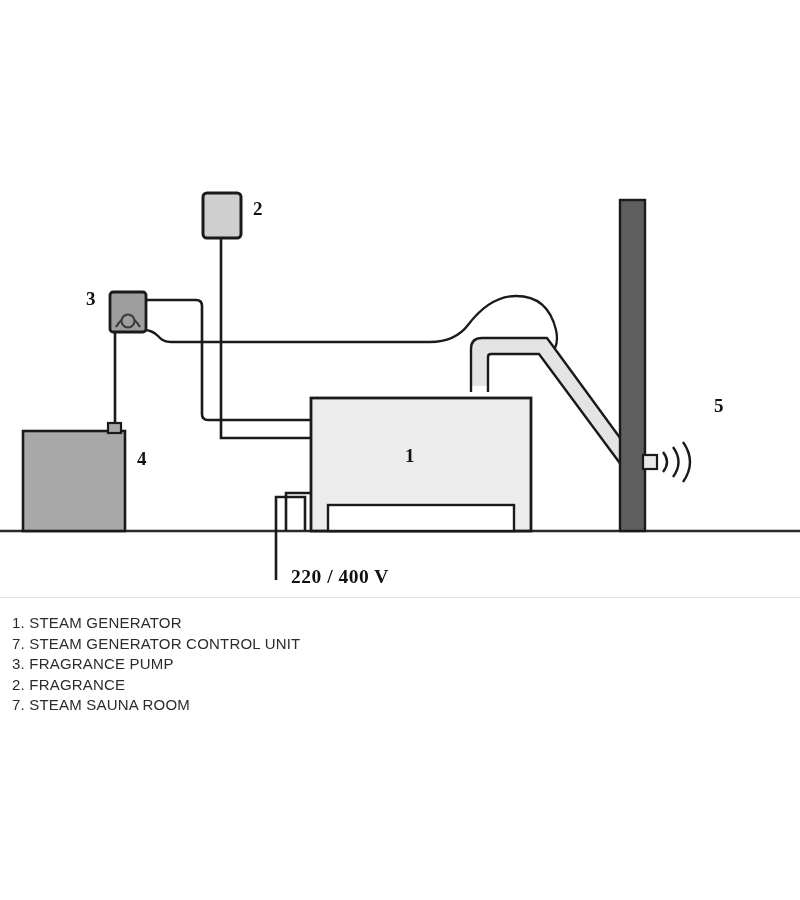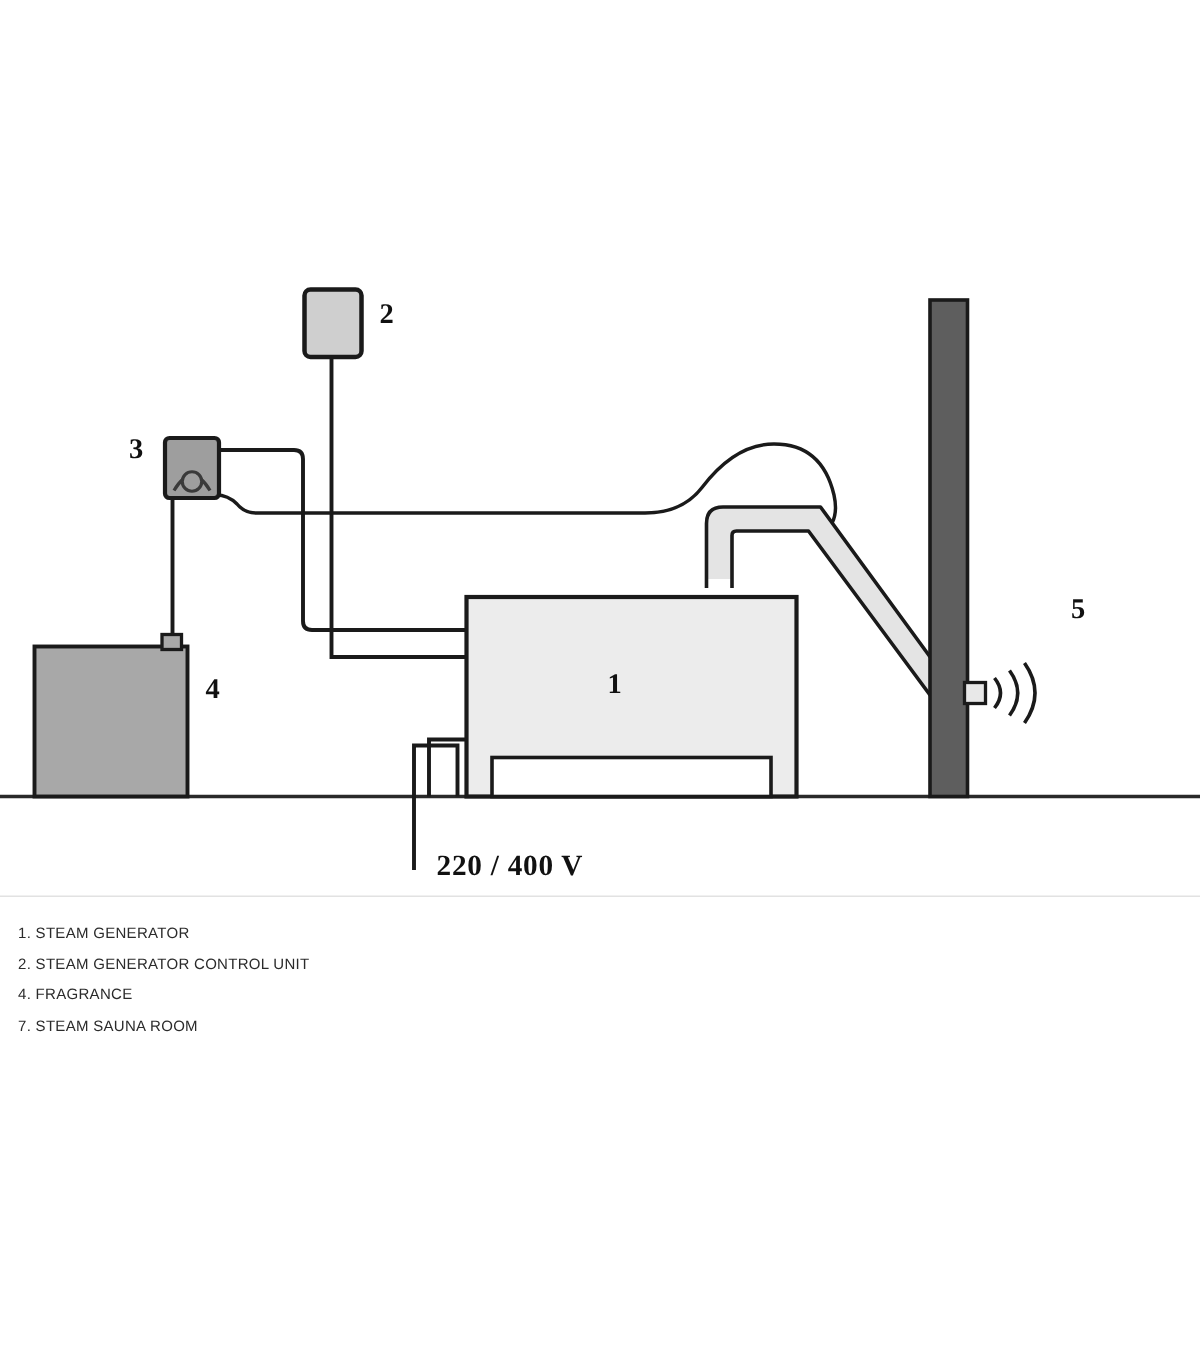--- a/index.html
+++ b/index.html
@@ -44,21 +44,21 @@
     height: 1px;
     background: #e2e2e2;
   }
   .legend-list {
     margin: 0;
     padding: 6px 0 0 12px;
     list-style: none;
   }
   .legend-item {
     font-family: "Liberation Sans", sans-serif;
-    font-size: 10px;
+    font-size: 15px;
     line-height: 20.5px;
     color: #2b2b2b;
     letter-spacing: 0.2px;
     white-space: nowrap;
   }
   .num-label {
     font-family: "Liberation Serif", serif;
     font-weight: bold;
     font-size: 19px;
     fill: #111111;
@@ -123,19 +123,20 @@
     <text x="714" y="412" class="num-label">5</text>
 
     <text x="291" y="583" class="volt-label">220 / 400 V</text>
 
   </svg>
 
   <div class="legend">
     <div class="legend-sep"></div>
     <ul class="legend-list">
       <li class="legend-item">1. STEAM GENERATOR</li>
-      <li class="legend-item">2. STEAM GENERATOR CONTROL UNIT</li>
-      <li class="legend-item">4. FRAGRANCE</li>
+      <li class="legend-item">7. STEAM GENERATOR CONTROL UNIT</li>
+      <li class="legend-item">3. FRAGRANCE PUMP</li>
+      <li class="legend-item">2. FRAGRANCE</li>
       <li class="legend-item">7. STEAM SAUNA ROOM</li>
     </ul>
   </div>
 
 </div>
 
 </body></html>

